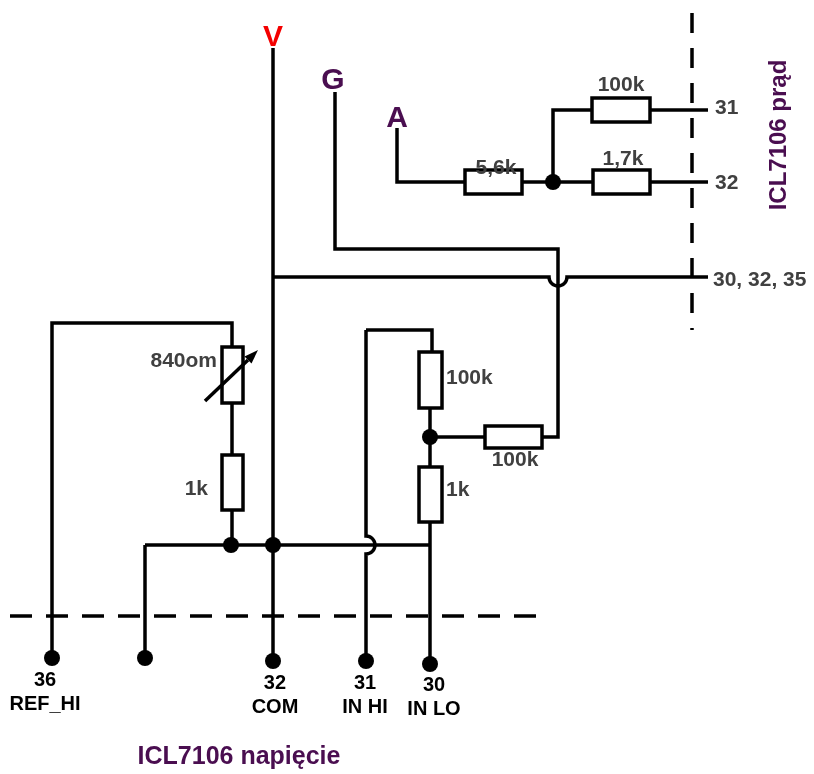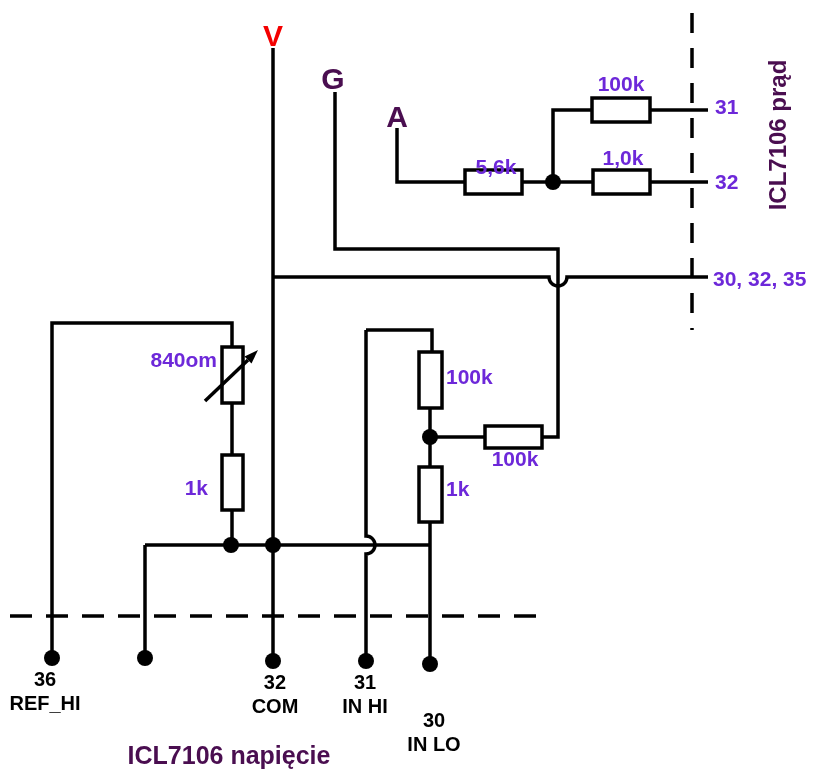--- a/index.html
+++ b/index.html
@@ -2,21 +2,21 @@
 <html style="--accent-red: #f40000; --accent-purple: #4a0e50;"><head>
 <meta charset="utf-8">
 <style>
   html,body{margin:0;padding:0;background:#fff;}
   #canvas{
     position:relative;width:814px;height:774px;background:#ffffff;
     font-family:"Liberation Sans", sans-serif;overflow:hidden;
   }
   svg{position:absolute;left:0;top:0;}
   .lbl{
-    position:absolute;font-weight:bold;color:#6d28d9;white-space:nowrap;
+    position:absolute;font-weight:bold;color:#404040;white-space:nowrap;
     transform:translate(-50%,-50%);line-height:1;
   }
   .lbl.left-anchor{transform:translate(0,-50%);}
   .lbl.right-anchor{transform:translate(-100%,-50%);}
   .sz21{font-size:21px;}
   .sz30{font-size:30px;}
   .red{color:var(--accent-red,#f40000);}
   .purple{color:var(--accent-purple,#4a0e50);}
   .vertical{transform:translate(-50%,-50%) rotate(-90deg);}
   .pin-group{
@@ -89,44 +89,44 @@
       <circle cx="430" cy="664" r="8"></circle>
     </g>
   </svg>
 
   <div class="lbl sz30 red" style="left:273px;top:36px;">V</div>
   <div class="lbl sz30 purple" style="left:333px;top:79px;">G</div>
   <div class="lbl sz30 purple" style="left:397px;top:117px;">A</div>
 
   <div class="lbl sz21" style="left:496px;top:166px;">5,6k</div>
   <div class="lbl sz21" style="left:621px;top:83px;">100k</div>
-  <div class="lbl sz21" style="left:623px;top:157px;">1,0k</div>
+  <div class="lbl sz21" style="left:623px;top:157px;">1,7k</div>
   <div class="lbl sz21 right-anchor" style="left:217px;top:359px;">840om</div>
   <div class="lbl sz21 right-anchor" style="left:208px;top:487px;">1k</div>
   <div class="lbl sz21 left-anchor" style="left:446px;top:376px;">100k</div>
   <div class="lbl sz21" style="left:515px;top:458px;">100k</div>
   <div class="lbl sz21 left-anchor" style="left:446px;top:488px;">1k</div>
 
   <div class="lbl sz21 left-anchor" style="left:715px;top:106px;">31</div>
   <div class="lbl sz21 left-anchor" style="left:715px;top:181px;">32</div>
   <div class="lbl sz21 left-anchor" style="left:713px;top:278px;">30, 32, 35</div>
 
   <div class="lbl vertical purple" style="left:778px;top:135px;font-size:24px;">ICL7106 prąd</div>
-  <div class="lbl title purple" style="left:229px;top:755px;">ICL7106 napięcie</div>
+  <div class="lbl title purple" style="left:239px;top:755px;">ICL7106 napięcie</div>
 
   <div class="pin-group" style="left:45px;top:668px;">
     <div class="pin-num">36</div>
     <div class="pin-name">REF_HI</div>
   </div>
   <div class="pin-group" style="left:275px;top:671px;">
     <div class="pin-num">32</div>
     <div class="pin-name">COM</div>
   </div>
   <div class="pin-group" style="left:365px;top:671px;">
     <div class="pin-num">31</div>
     <div class="pin-name">IN HI</div>
   </div>
-  <div class="pin-group" style="left:434px;top:673px;margin-top:36px;">
+  <div class="pin-group" style="left:434px;top:673px;">
     <div class="pin-num">30</div>
     <div class="pin-name">IN LO</div>
   </div>
 
 </div>
 
 </body></html>

